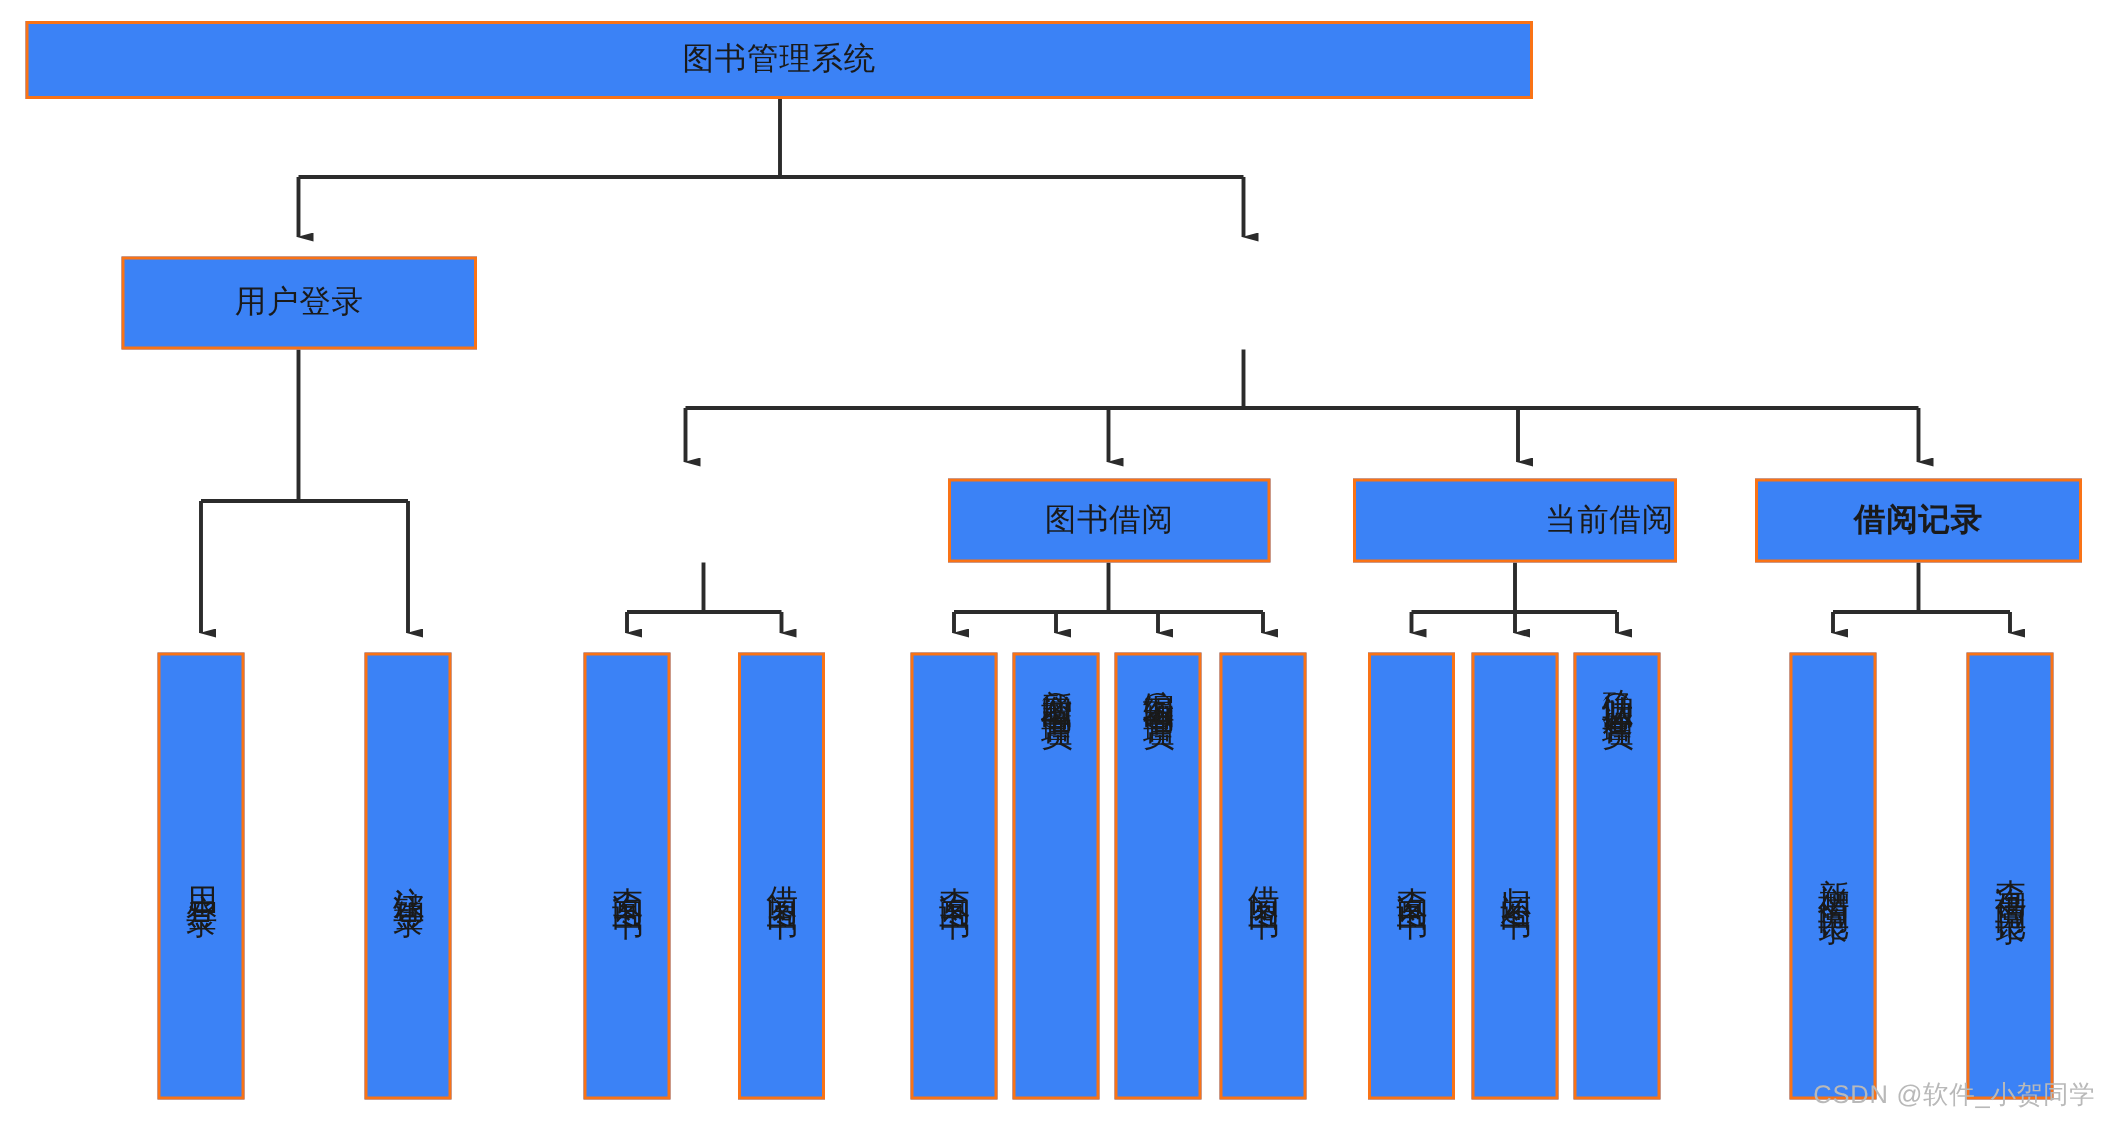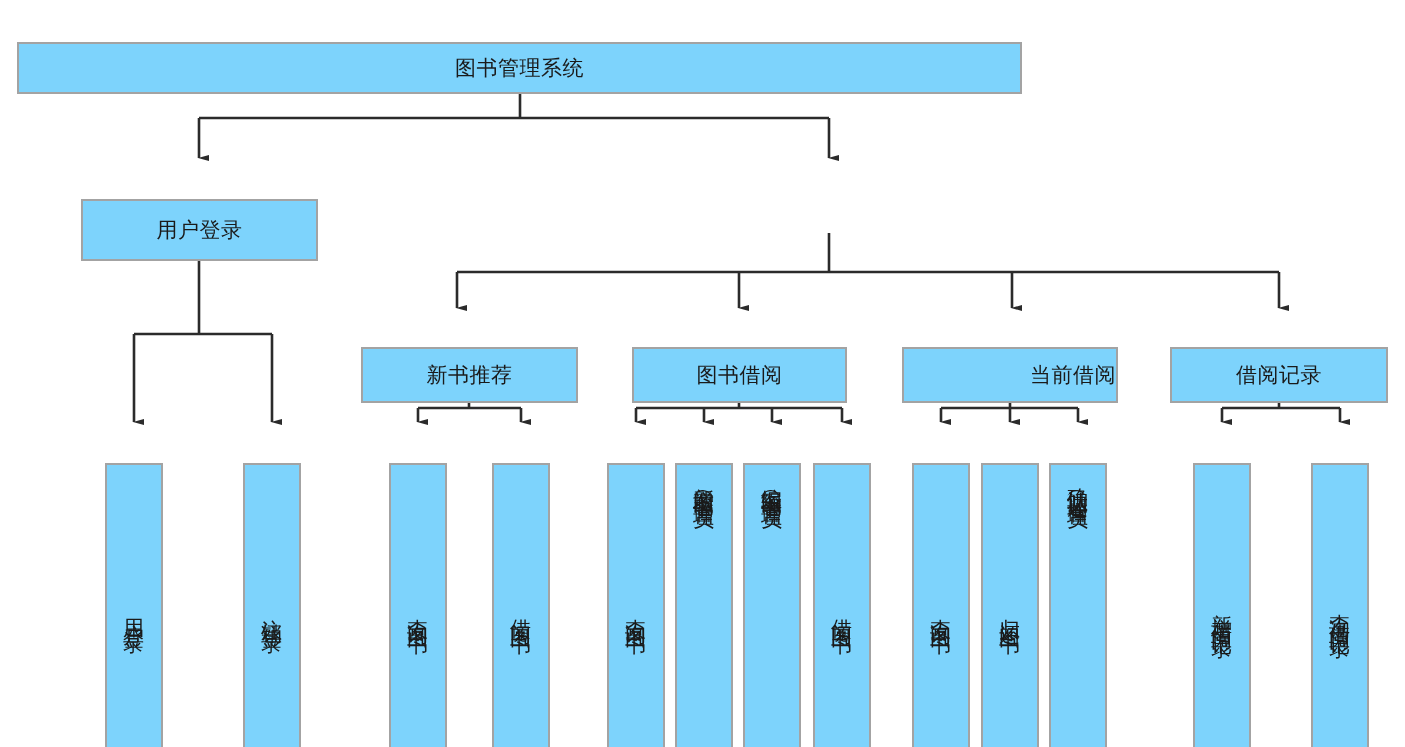--- a/index.html
+++ b/index.html
@@ -19,27 +19,26 @@
     position: absolute;
     left: 0;
     top: 0;
     width: 1405px;
     height: 747px;
     pointer-events: none;
   }
   .node {
     position: absolute;
     box-sizing: border-box;
-    background: #7dd3fc;
-    border: 2px solid #a3a3a3;
+    background: #3b82f6;
+    border: 2px solid #f97316;
     display: flex;
     align-items: center;
     justify-content: center;
     color: #1a1a1a;
-    margin-top: 28px;
   }
   .node .label {
     display: block;
     text-align: center;
     line-height: 1.18;
     white-space: nowrap;
   }
   .node.horiz .label {
     font-size: 21px;
     letter-spacing: 0.5px;
@@ -129,30 +128,27 @@
   </svg>
 
   <div class="node horiz" style="left:17px; top:14px; width:1005px; height:52px;">
     <span class="label">图书管理系统</span>
   </div>
 
   <div class="node horiz" style="left:81px; top:171px; width:237px; height:62px;">
     <span class="label">用户登录</span>
   </div>
 
-  <div class="node horiz" style="left:361px; top:319px; width:217px; height:56px;">
-    <span class="label">新书推荐</span>
-  </div>
   <div class="node horiz" style="left:632px; top:319px; width:215px; height:56px;align-items:center;">
     <span class="label">图书借阅</span>
   </div>
   <div class="node horiz" style="left:902px; top:319px; width:216px; height:56px;justify-content:flex-end;">
     <span class="label">当前借阅</span>
   </div>
-  <div class="node horiz" style="left:1170px; top:319px; width:218px; height:56px;">
+  <div class="node horiz" style="left:1170px; top:319px; width:218px; height:56px;font-weight:bold;">
     <span class="label">借阅记录</span>
   </div>
 
   <div class="node vert centered" style="left:105px; top:435px; width:58px; height:298px;">
     <span class="label">用户登录</span>
   </div>
   <div class="node vert centered" style="left:243px; top:435px; width:58px; height:298px;">
     <span class="label">注销登录</span>
   </div>
 
@@ -186,14 +182,15 @@
     <span class="label">确认归还（管理员）</span>
   </div>
 
   <div class="node vert centered" style="left:1193px; top:435px; width:58px; height:298px;">
     <span class="label">新增借阅记录</span>
   </div>
   <div class="node vert centered" style="left:1311px; top:435px; width:58px; height:298px;">
     <span class="label">查询借阅记录</span>
   </div>
 
+  <div class="watermark">CSDN @软件_小贺同学</div>
 
 </div>
 
 </body></html>

